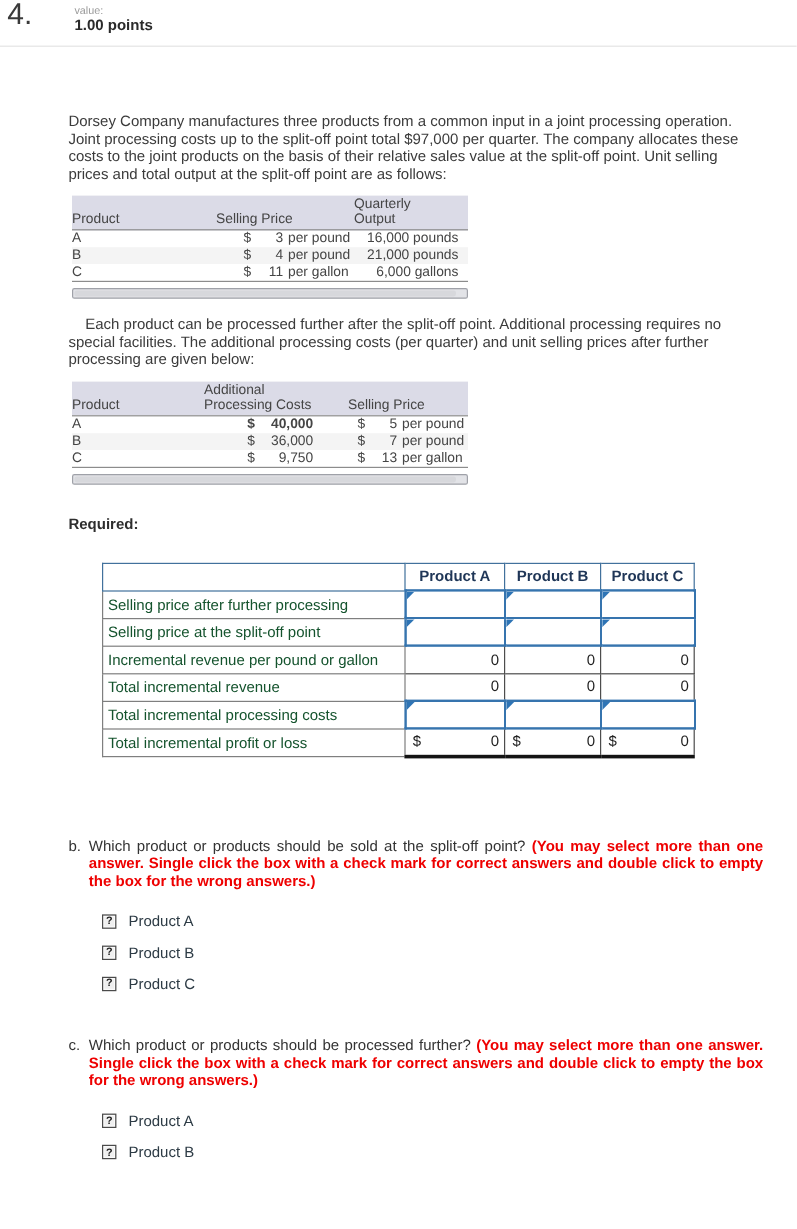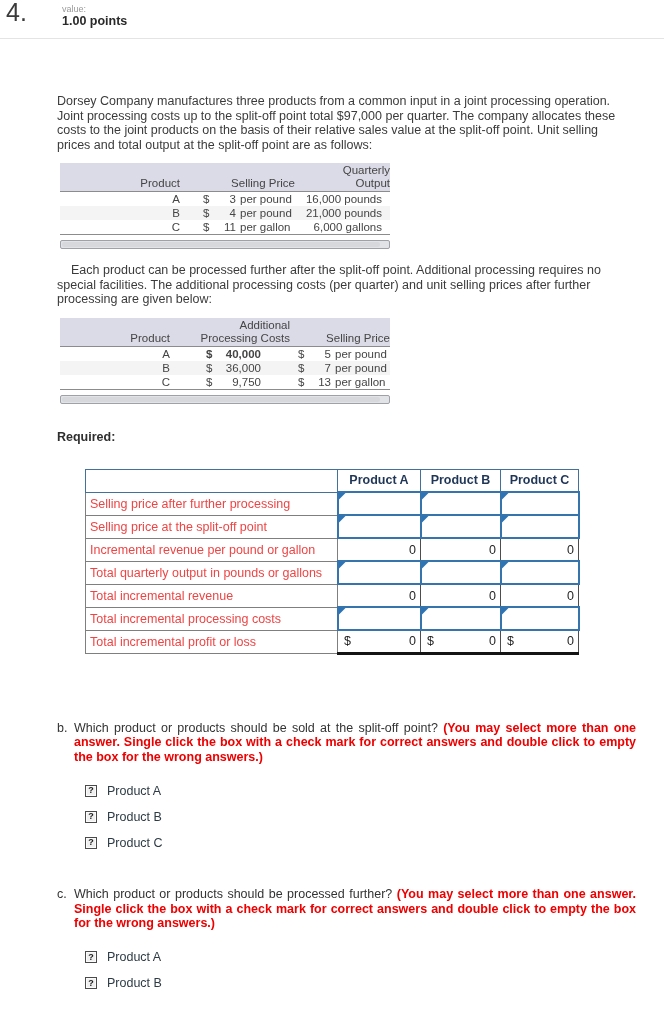--- a/index.html
+++ b/index.html
@@ -24,21 +24,21 @@
   .indent { display:inline-block; width:14px; }
 
   
   .dtable { border-collapse:collapse; table-layout:fixed; margin-top:11px; margin-left:3px; }
   .dtable th { background:#dbdbe7; font-weight:normal; color:#454545; font-size:11.5px;
                vertical-align:bottom; line-height:13px; padding:1px 0 1px 0; }
   .dtable thead tr th { border-bottom:1px solid #8c8c8c; }
   .dtable td { font-size:11.5px; color:#454545; height:14px; line-height:14px; }
   .dtable tr.stripe td { background:#f4f4f4; }
   .dtable tbody tr:last-child td { border-bottom:1px solid #8c8c8c; }
-  .c-center { text-align:right; }
+  .c-center { text-align:left; }
   .c-right { text-align:right; }
   .money { white-space:nowrap; }
   .money .d { display:inline-block; width:11px; text-align:left; }
   .money .n { display:inline-block; width:22px; text-align:right; }
   .money .n-wide { display:inline-block; width:44px; text-align:right; }
   .money .u { display:inline-block; margin-left:4px; }
   .out-pad { padding-right:8px; }
 
   .scrollbar { width:330px; height:9px; margin-left:3px; margin-top:5px;
                background:#e2e3e7; border:1px solid #9fa1a8; border-radius:2px; position:relative; }
@@ -49,21 +49,21 @@
   .required-title { margin-top:26px; font-size:12.5px; font-weight:bold; color:#2e2e2e; }
   .required-a { margin-top:1px; font-size:12.5px; color:#3b3b3b; }
   .required-a .letter { display:inline-block; width:17px; }
 
   
   .atable { border-collapse:collapse; table-layout:fixed; margin-top:25px; margin-left:28px;
             border:1px solid #7f7f7f; }
   .atable td { height:23px; background:#ffffff; }
   .at-head { background:#5b9bd5; border:1px solid #41719c; color:#1f3657; font-weight:bold;
              font-size:12.5px; text-align:center; height:23px; }
-  .at-label { border:1px solid #7f7f7f; font-size:12.5px; color:#ef4444; padding-left:4px; }
+  .at-label { border:1px solid #7f7f7f; font-size:12.5px; color:#14532d; padding-left:4px; }
   .at-input { border:2px solid #3674ae; position:relative; }
   .flag { position:absolute; top:0; left:0; width:7px; height:7px; background:#2e74b5;
           -webkit-clip-path:polygon(0 0,100% 0,0 100%); clip-path:polygon(0 0,100% 0,0 100%); }
   .at-num { border:1px solid #4d4d4d; text-align:right; padding-right:4px; font-size:12.5px; color:#1f1f1f; }
   .at-cur { border:1px solid #4d4d4d; font-size:12.5px; color:#1f1f1f; }
   .at-cur .wrap { display:flex; justify-content:space-between; padding:0 4px 0 6px; }
   .atable tr:last-child .at-cur { border-bottom:3px solid #141414; }
 
   
   .q-item { display:flex; width:579px; margin-top:0; }
@@ -197,26 +197,20 @@
       <td class="at-label">Selling price at the split-off point</td>
       <td class="at-input"><span class="flag"></span><span></span></td>
       <td class="at-input"><span class="flag"></span><span></span></td>
       <td class="at-input"><span class="flag"></span><span></span></td>
     </tr>
     <tr>
       <td class="at-label">Incremental revenue per pound or gallon</td>
       <td class="at-num">0</td>
       <td class="at-num">0</td>
       <td class="at-num">0</td>
-    </tr>
-    <tr>
-      <td class="at-label">Total quarterly output in pounds or gallons</td>
-      <td class="at-input"><span class="flag"></span><span></span></td>
-      <td class="at-input"><span class="flag"></span><span></span></td>
-      <td class="at-input"><span class="flag"></span><span></span></td>
     </tr>
     <tr>
       <td class="at-label">Total incremental revenue</td>
       <td class="at-num">0</td>
       <td class="at-num">0</td>
       <td class="at-num">0</td>
     </tr>
     <tr>
       <td class="at-label">Total incremental processing costs</td>
       <td class="at-input"><span class="flag"></span><span></span></td>

